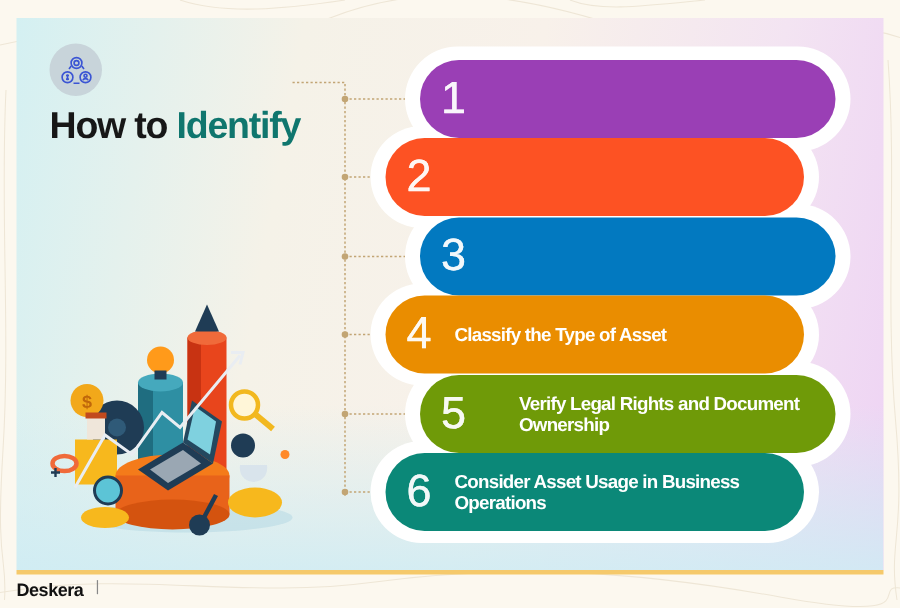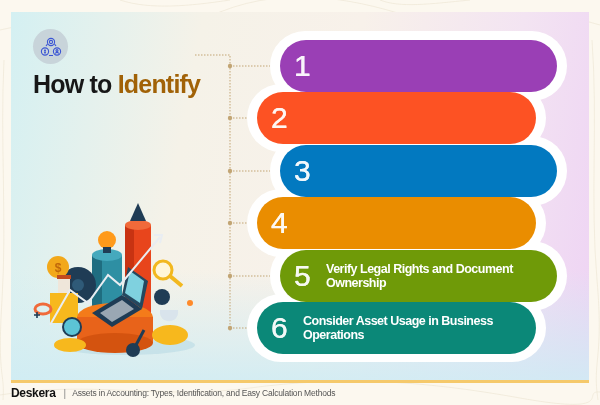--- a/index.html
+++ b/index.html
@@ -21,21 +21,21 @@
   }
   .badge {
     position: absolute; left: 33px; top: 29px; width: 35px; height: 35px; border-radius: 50%;
     background: #c8d4da; display: flex; align-items: center; justify-content: center;
   }
   .title {
     position: absolute; left: 33px; top: 71px; margin: 0;
     font-family: "Liberation Sans", sans-serif; font-weight: 900;
     font-size: 25px; line-height: 26px; letter-spacing: -0.8px; color: #171717;
   }
-  .title .blue { color: #a16207; }
+  .title .blue { color: #0f766e; }
   .illustration { position: absolute; left: 30px; top: 185px; width: 175px; height: 175px; }
   .conn { position: absolute; left: 0; top: 0; width: 600px; height: 405px; pointer-events: none; }
   .halo {
     position: absolute; background: #ffffff; border-radius: 40px;
   }
   .pill {
     position: absolute; height: 52px; border-radius: 26px;
     display: flex; align-items: center; color: #fff;
     box-sizing: border-box; padding-left: 14px; cursor: pointer;
   }
@@ -44,21 +44,21 @@
     font-size: 30px; line-height: 30px; width: 22px; margin-right: 10px;
     -webkit-text-stroke: 0.2px #fff; color: transparent;
     text-shadow: 0 0 0 rgba(255,255,255,0.9);
   }
   .pill .num-inner { color: #fff; font-weight: 300; opacity: 0.95; }
   .pill .label {
     font-weight: 700; font-size: 12.5px; line-height: 14px; letter-spacing: -0.5px;
   }
   .footer {
     position: absolute; left: 11px; top: 386px; height: 14px;
-    display: flex; align-items: center; white-space: nowrap;
+    display: flex; white-space: nowrap;
   }
   .footer .brand { font-weight: 700; font-size: 12px; color: #111; letter-spacing: -0.3px; }
   .footer .sep { color: #888; font-size: 10px; margin: 0 6px 0 8px; }
   .footer .sub { color: #555; font-size: 8.5px; letter-spacing: -0.2px; }
 </style>
 </head>
 <body>
 
 <svg class="topo" viewBox="0 0 600 405">
   <g fill="none" stroke="#eee6d6" stroke-width="0.7">
@@ -183,27 +183,27 @@
   <span class="num"><span class="num-inner">1</span></span>
 </div>
 <div class="pill" style="left:257px; top:92px; width:279px; background:#fd5223;">
   <span class="num"><span class="num-inner">2</span></span>
 </div>
 <div class="pill" style="left:280px; top:145px; width:277px; background:#0279c0;">
   <span class="num"><span class="num-inner">3</span></span>
 </div>
 <div class="pill" style="left:257px; top:197px; width:279px; background:#ea8d00;">
   <span class="num"><span class="num-inner">4</span></span>
+  <span class="label">Classify the Type of Asset</span>
 </div>
 <div class="pill" style="left:280px; top:250px; width:277px; background:#6f9a08;">
   <span class="num"><span class="num-inner">5</span></span>
-  <span class="label" style="max-width:205px;">Verify Legal Rights and Document Ownership</span>
+  <span class="label" style="max-width:205px;margin-left:20px;">Verify Legal Rights and Document Ownership</span>
 </div>
 <div class="pill" style="left:257px; top:302px; width:279px; background:#0b8878;">
   <span class="num"><span class="num-inner">6</span></span>
   <span class="label" style="max-width:200px;">Consider Asset Usage in Business Operations</span>
 </div>
 
 <div class="footer">
   <span class="brand">Deskera</span>
   <span class="sep">|</span>
-  <span class="sub">Assets in Accounting: Types, Identification, and Easy Calculation Methods</span>
 </div>
 
 </body></html>

